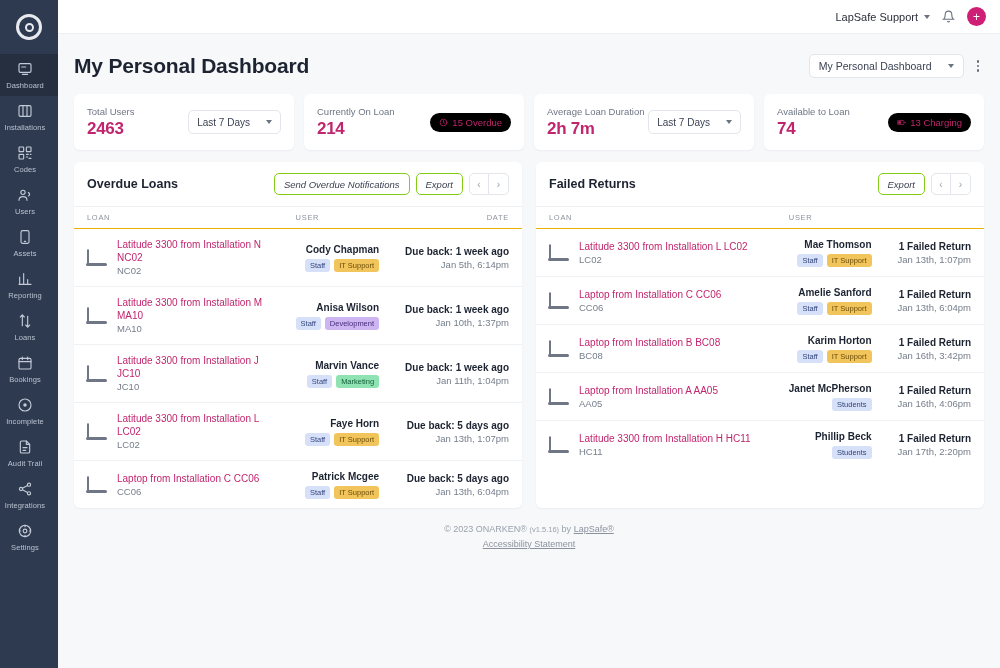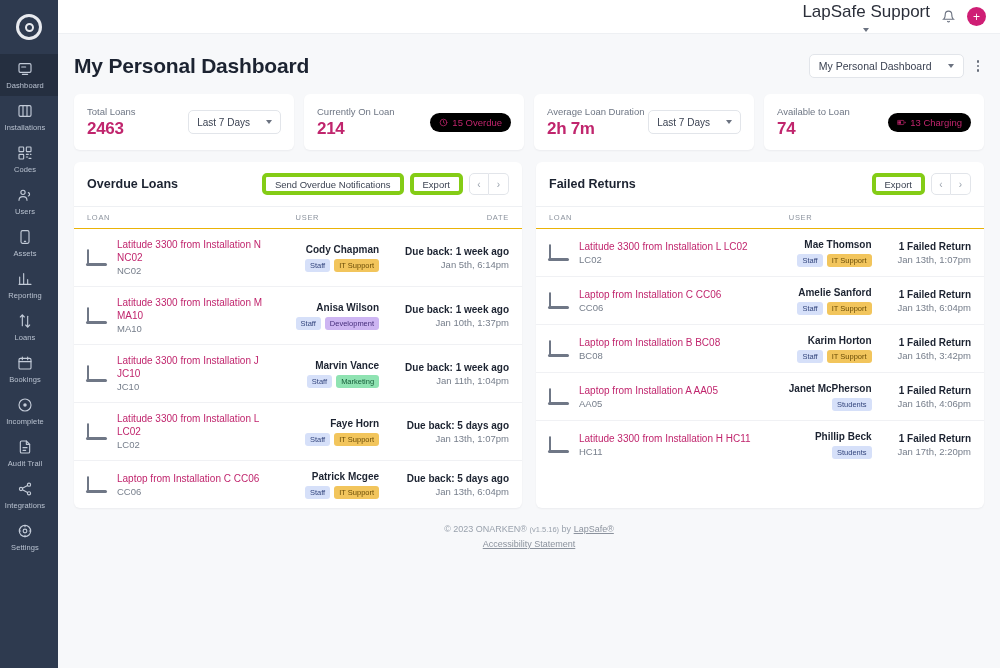--- a/index.html
+++ b/index.html
@@ -39,21 +39,21 @@
   .nav-item .lbl { font-size: 7.5px; letter-spacing: .1px; line-height: 9px; }
 
   
   .main { flex: 1; display: flex; flex-direction: column; background: #f7f8fa; }
   .topbar {
     height: 34px; background: #ffffff;
     display: flex; align-items: center; justify-content: flex-end;
     padding-right: 14px; gap: 12px;
     border-bottom: 1px solid #eef0f3;
   }
-  .topbar .support { font-size: 17px; color: #2b2f3a; display:flex; align-items:center; gap:6px; cursor:pointer;flex-direction:column;}
+  .topbar .support { font-size: 11px; color: #2b2f3a; display:flex; align-items:center; gap:6px; cursor:pointer;}
   .chev { width:0;height:0;border-left:3.5px solid transparent;border-right:3.5px solid transparent;border-top:4px solid #6b7280;display:inline-block;}
   .bell svg { width: 13px; height: 13px; display:block; }
   .avatar {
     width: 19px; height: 19px; border-radius: 50%;
     background: #cf1e75; color: #fff;
     display: flex; align-items: center; justify-content: center;
     font-size: 12px; line-height: 1; cursor: pointer;
   }
 
   .content { flex: 1; padding: 0 16px; overflow: hidden; }
@@ -97,23 +97,23 @@
   
   .panels { display: grid; grid-template-columns: 1fr 1fr; gap: 14px; margin-top: 12px; }
   .panel { background: #fff; border-radius: 6px; box-shadow: 0 1px 2px rgba(20,25,40,.05); overflow: hidden; }
   .panel-head {
     display: flex; align-items: center; justify-content: space-between;
     padding: 11px 13px;
   }
   .panel-title { font-size: 12.5px; font-weight: bold; color: #1c2331; }
   .panel-actions { display: flex; align-items: center; gap: 6px; }
   .btn {
-    background: #fff; border: 4px solid #84cc16; border-radius: 5px;
+    background: #fff; border: 1px solid #84cc16; border-radius: 5px;
     height: 22px; padding: 0 9px; display: flex; align-items: center;
-    font-size: 9.5px; color: #3b4252; cursor: pointer; white-space: nowrap;
+    font-size: 9.5px; color: #3b4252; cursor: pointer; white-space: nowrap; font-style: italic;
   }
   .pager { display: flex; }
   .pager .pg {
     width: 20px; height: 22px; border: 1px solid #e2e5ea; background:#fff;
     display: flex; align-items: center; justify-content: center;
     cursor: pointer; color: #9aa2ad; font-size: 10px;
   }
   .pager .pg:first-child { border-radius: 5px 0 0 5px; }
   .pager .pg:last-child { border-radius: 0 5px 5px 0; border-left: none; }
 
@@ -317,21 +317,21 @@
               <span></span>
               <span></span>
               <span></span>
             </div>
         </div>
       </div>
 
       <div class="stats" id="stats">
           <div class="stat">
             <div>
-              <div class="stat-label">Total Loans</div>
+              <div class="stat-label">Total Users</div>
               <div class="stat-value">2463</div>
             </div>
             <div class="period">
               <span>Last 7 Days</span>
               <span class="chev"></span>
             </div>
           </div>
           <div class="stat">
             <div>
               <div class="stat-label">Currently On Loan</div>

